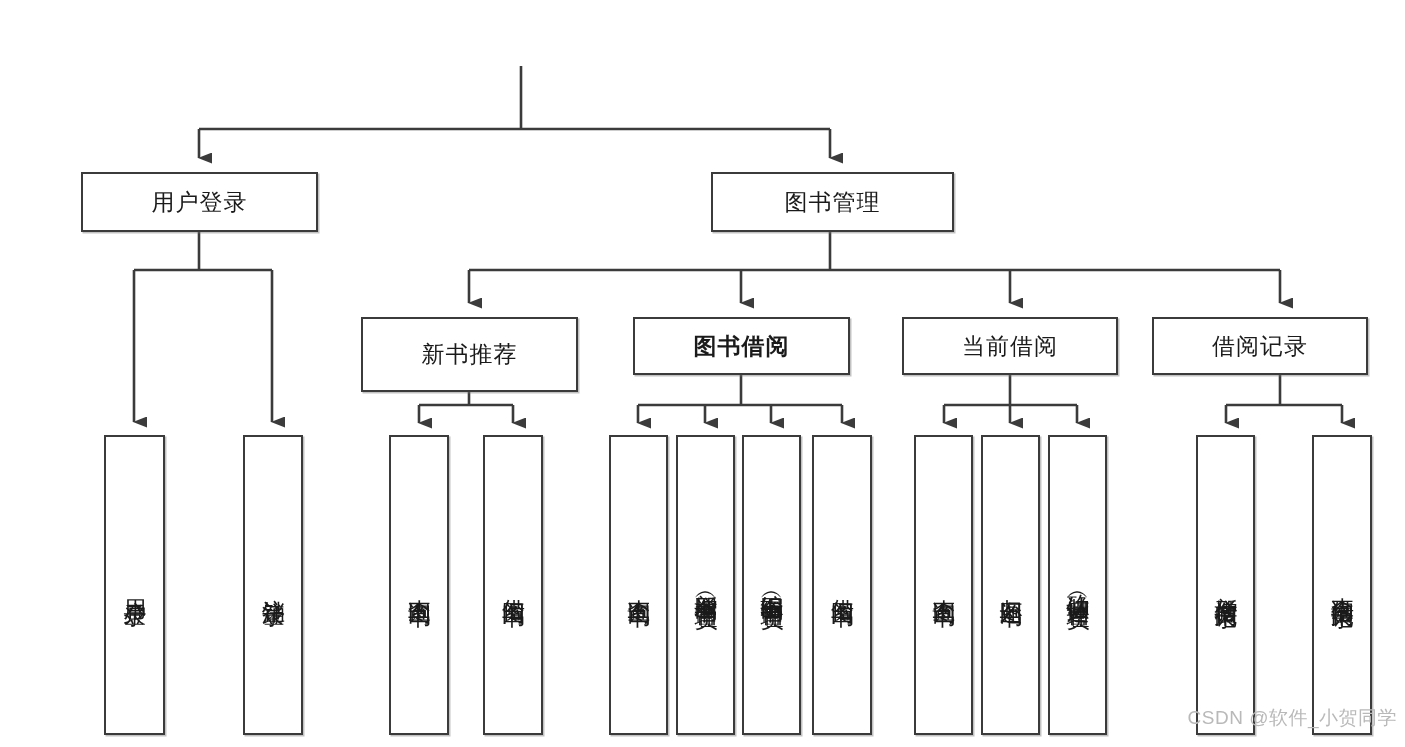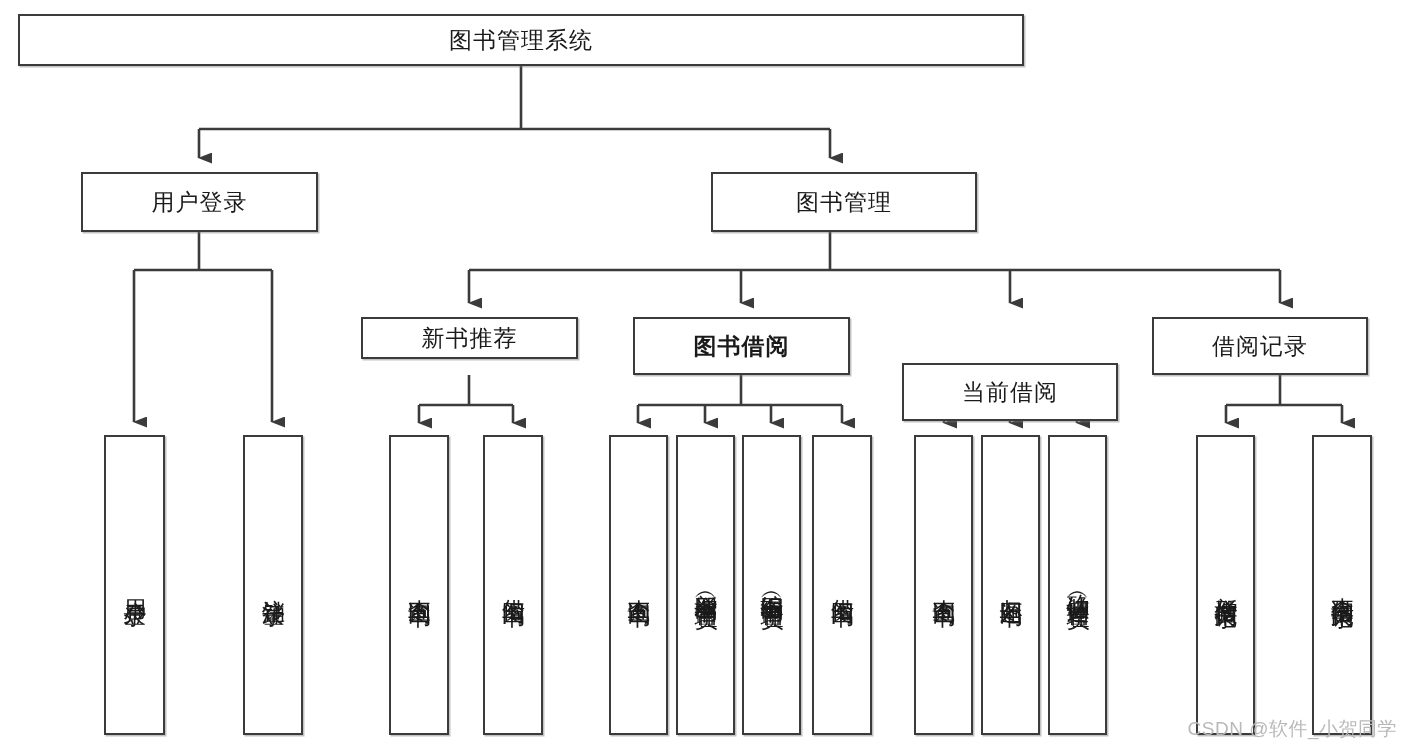--- a/index.html
+++ b/index.html
@@ -52,21 +52,21 @@
     text-align: center;
   }
   .node.vert span {
     writing-mode: vertical-rl;
     text-orientation: upright;
     display: block;
   }
   #watermark {
     position: absolute;
     right: 8px;
-    bottom: 5px;
+    bottom: 16px;
     font-size: 19px;
     color: #b9b9b9;
     letter-spacing: 0.5px;
     white-space: nowrap;
     text-align: center;
   }
 </style>
 </head>
 <body>
 
@@ -115,38 +115,35 @@
       <path d="M 1010 405 L 1010 423" marker-end="url(#arrow)"></path>
       <path d="M 1077 405 L 1077 423" marker-end="url(#arrow)"></path>
 
       <path d="M 1280 375 L 1280 405"></path>
       <path d="M 1226 405 L 1342 405"></path>
       <path d="M 1226 405 L 1226 423" marker-end="url(#arrow)"></path>
       <path d="M 1342 405 L 1342 423" marker-end="url(#arrow)"></path>
     </g>
   </svg>
 
-  <div class="node horiz" style="left: 18px; top: 14px; width: 1006px; height: 52px; border-color: rgb(59, 59, 59); background: rgb(255, 255, 255); color: rgb(26, 26, 26);">
-    <span>图书管理系统</span>
-  </div>
 
   <div class="node horiz" style="left: 81px; top: 172px; width: 237px; height: 60px; border-color: rgb(59, 59, 59); background: rgb(255, 255, 255); color: rgb(26, 26, 26);">
     <span>用户登录</span>
   </div>
-  <div class="node horiz" style="left: 711px; top: 172px; width: 266px; height: 60px; border-color: rgb(59, 59, 59); background: rgb(255, 255, 255); color: rgb(26, 26, 26);">
+  <div class="node horiz" style="left: 711px; top: 172px; width: 243px; height: 60px; border-color: rgb(59, 59, 59); background: rgb(255, 255, 255); color: rgb(26, 26, 26);">
     <span>图书管理</span>
   </div>
 
-  <div class="node horiz" style="left: 361px; top: 317px; width: 217px; height: 42px; border-color: rgb(59, 59, 59); background: rgb(255, 255, 255); color: rgb(26, 26, 26);">
+  <div class="node horiz" style="left: 361px; top: 317px; width: 217px; height: 75px; border-color: rgb(59, 59, 59); background: rgb(255, 255, 255); color: rgb(26, 26, 26);">
     <span>新书推荐</span>
   </div>
   <div class="node horiz" style="left: 633px; top: 317px; width: 217px; height: 58px; border-color: rgb(59, 59, 59); background: rgb(255, 255, 255); color: rgb(26, 26, 26); font-weight: bold;">
     <span>图书借阅</span>
   </div>
-  <div class="node horiz" style="left: 902px; top: 317px; width: 216px; height: 58px; border-color: rgb(59, 59, 59); background: rgb(255, 255, 255); color: rgb(26, 26, 26); margin-top: 46px;">
+  <div class="node horiz" style="left: 902px; top: 317px; width: 216px; height: 58px; border-color: rgb(59, 59, 59); background: rgb(255, 255, 255); color: rgb(26, 26, 26);">
     <span>当前借阅</span>
   </div>
   <div class="node horiz" style="left: 1152px; top: 317px; width: 216px; height: 58px; border-color: rgb(59, 59, 59); background: rgb(255, 255, 255); color: rgb(26, 26, 26);">
     <span>借阅记录</span>
   </div>
 
   <div class="node vert" style="left: 104px; top: 435px; width: 61px; height: 300px; border-color: rgb(59, 59, 59); background: rgb(255, 255, 255); color: rgb(26, 26, 26);">
     <span>用户登录</span>
   </div>
   <div class="node vert" style="left: 243px; top: 435px; width: 60px; height: 300px; border-color: rgb(59, 59, 59); background: rgb(255, 255, 255); color: rgb(26, 26, 26);">

